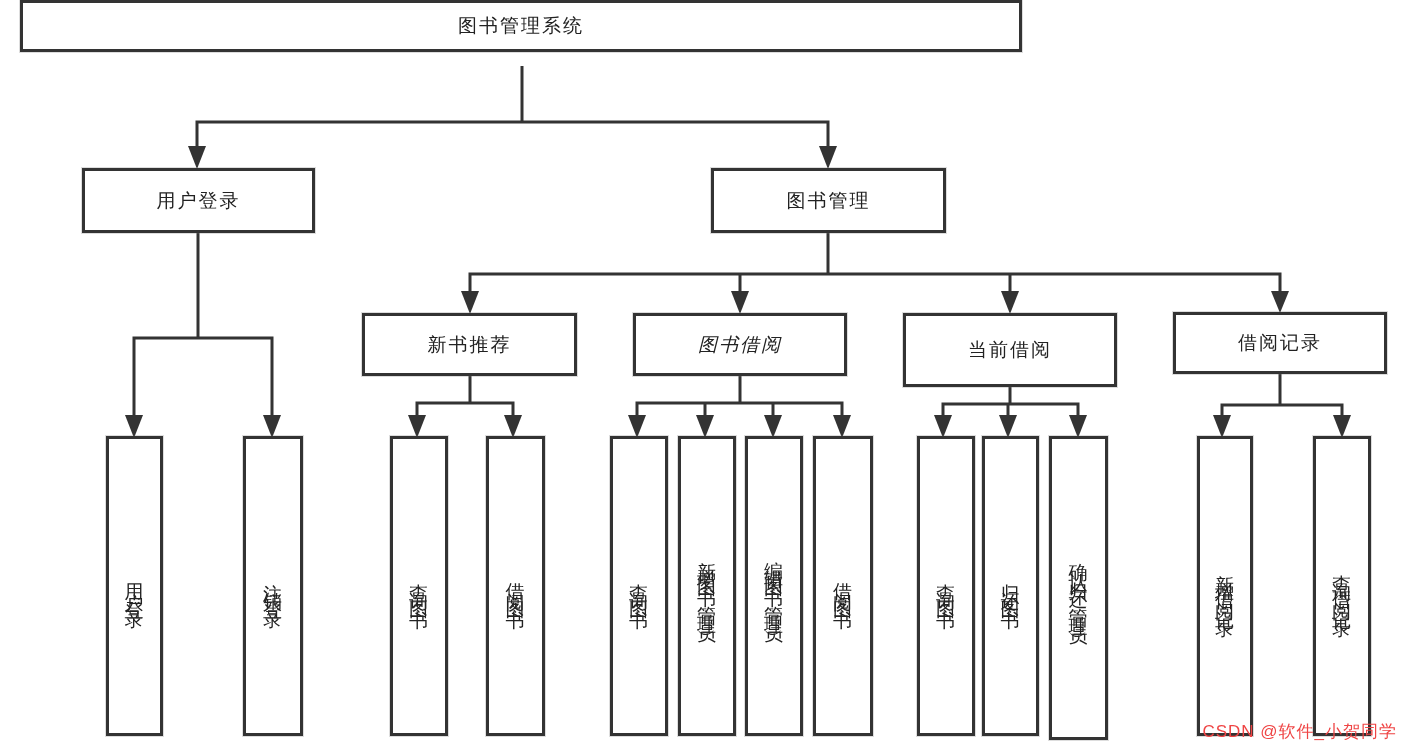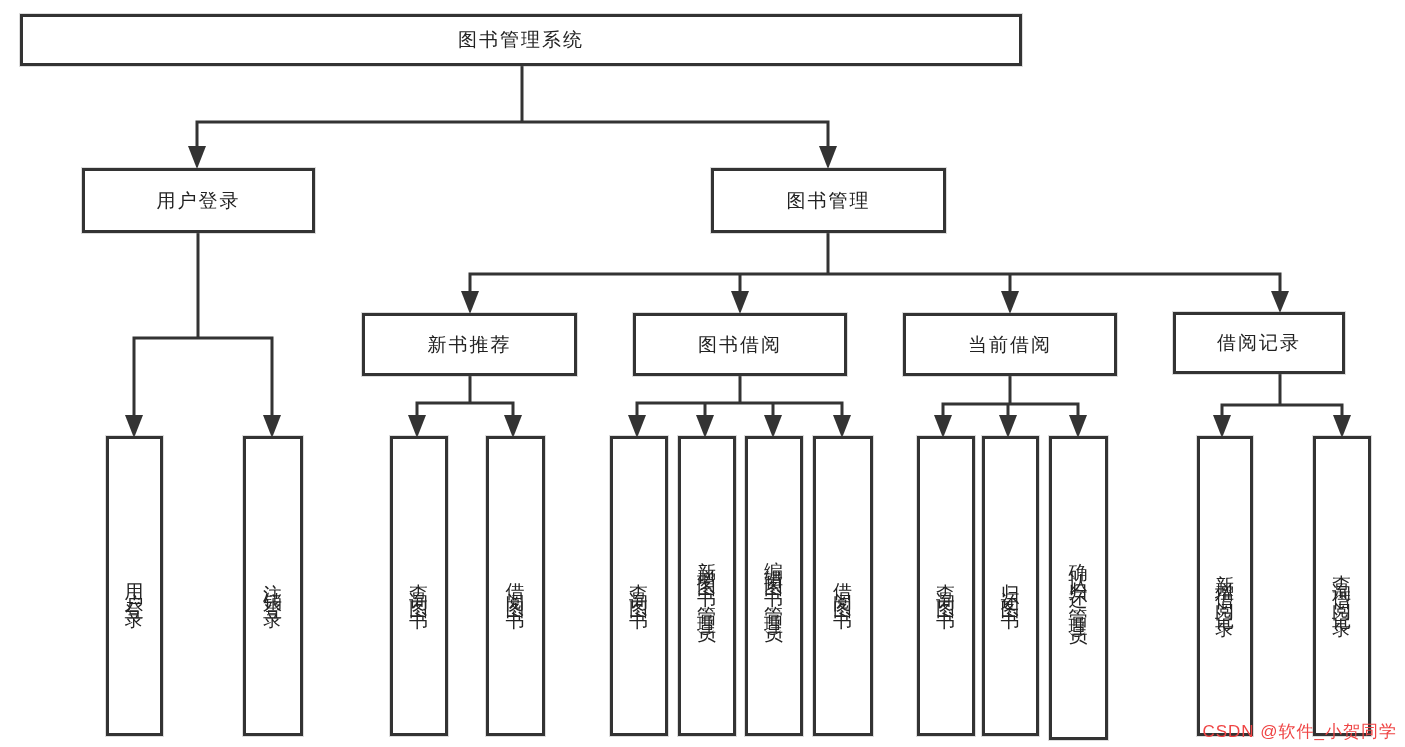--- a/index.html
+++ b/index.html
@@ -124,41 +124,41 @@
 
       <polygon points="934,415 952,415 943,438"></polygon>
       <polygon points="999,415 1017,415 1008,438"></polygon>
       <polygon points="1069,415 1087,415 1078,438"></polygon>
 
       <polygon points="1213,415 1231,415 1222,438"></polygon>
       <polygon points="1333,415 1351,415 1342,438"></polygon>
     </g>
   </svg>
 
-  <div class="hbox" style="left:20px; top:14px; width:1002px; height:52px;">
+  <div class="hbox" style="left:20px; top:0; width:1002px; height:52px;">
     <span>图书管理系统</span>
   </div>
 
   <div class="hbox" style="left:82px; top:168px; width:233px; height:65px;">
     <span>用户登录</span>
   </div>
   <div class="hbox" style="left:711px; top:168px; width:235px; height:65px;text-align:right;">
     <span>图书管理</span>
   </div>
 
   <div class="hbox" style="left:362px; top:313px; width:215px; height:63px;">
     <span>新书推荐</span>
   </div>
-  <div class="hbox" style="left:633px; top:313px; width:214px; height:63px;">
+  <div class="hbox" style="left:633px; top:313px; width:214px; height:63px;font-style:italic;">
     <span>图书借阅</span>
   </div>
-  <div class="hbox" style="left:903px; top:313px; width:214px; height:63px;">
+  <div class="hbox" style="left:903px; top:313px; width:214px; height:74px;">
     <span>当前借阅</span>
   </div>
-  <div class="hbox" style="left:1173px; top:312px; width:172px; height:62px;">
+  <div class="hbox" style="left:1173px; top:312px; width:214px; height:62px;">
     <span>借阅记录</span>
   </div>
 
   <div class="vbox" style="left:106px; top:436px; width:57px; height:300px;">
     <span>用户登录</span>
   </div>
   <div class="vbox" style="left:243px; top:436px; width:60px; height:300px;">
     <span>注销登录</span>
   </div>
 

